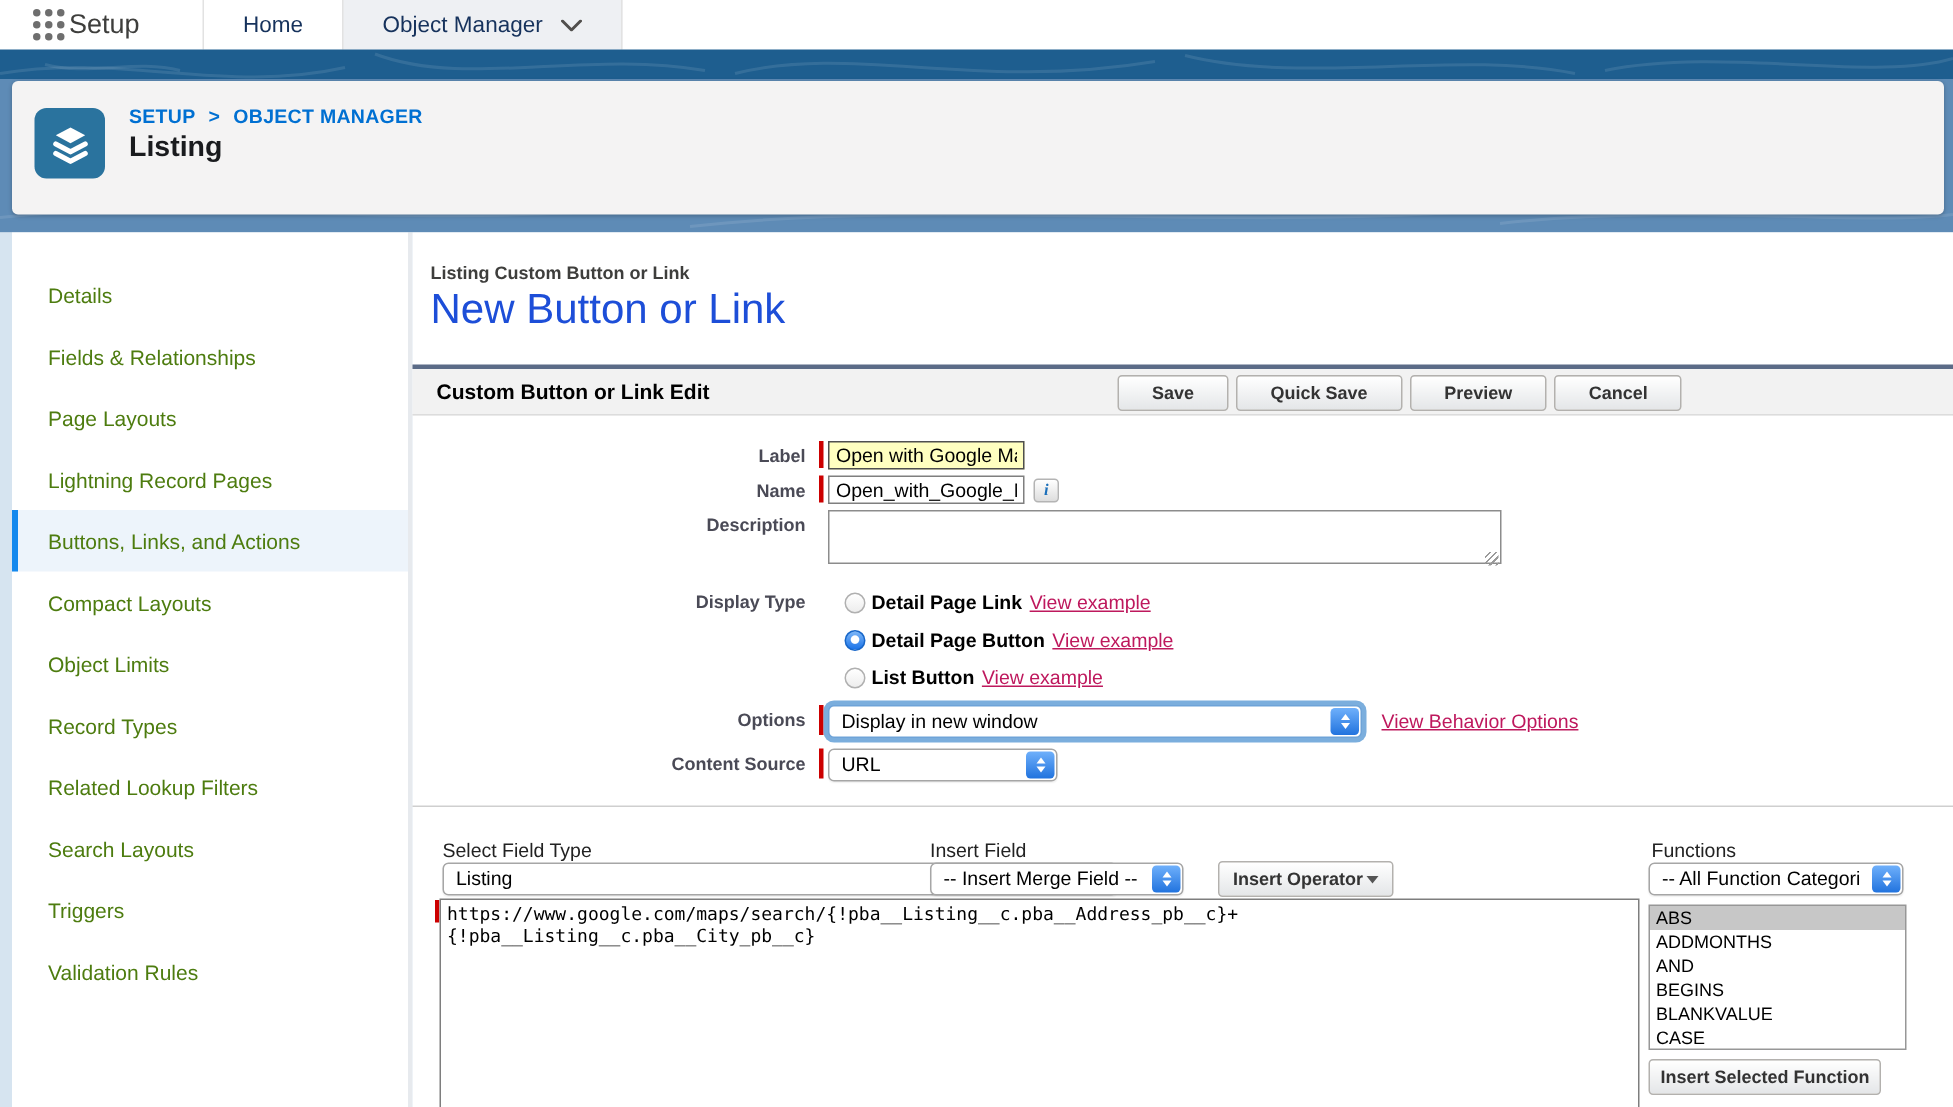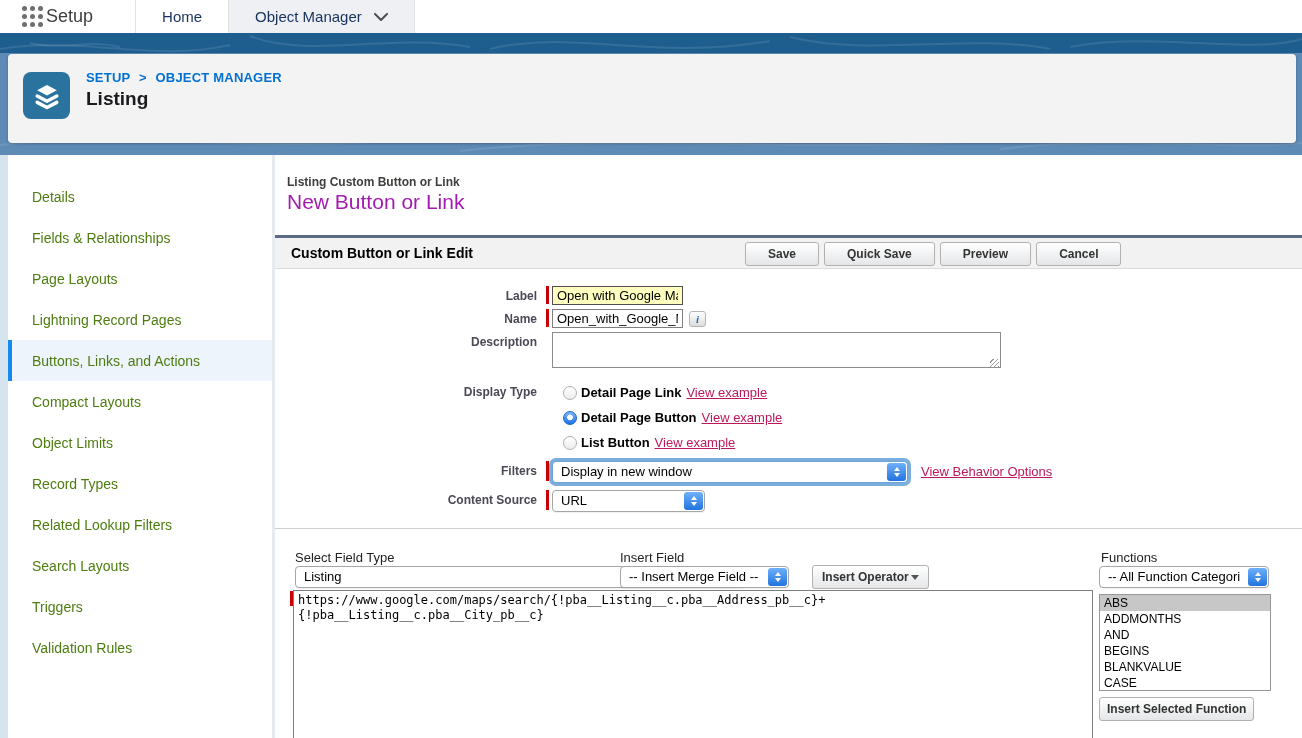--- a/index.html
+++ b/index.html
@@ -32,21 +32,21 @@
   .content { position:absolute; top:155px; left:0; right:0; bottom:0; background:#d6e4f0; }
   .sidebar { position:absolute; left:8px; top:0; width:264px; bottom:0; background:#fff; padding-top:21px; }
   .side-divider { position:absolute; left:272px; top:0; width:3px; bottom:0; background:#e7eaee; }
   .main { position:absolute; left:275px; top:0; right:0; bottom:0; background:#fff; }
 
   .side-item { height:41px; display:flex; align-items:center; padding-left:24px; font-size:14px; color:#4d7c0f; cursor:pointer; }
   .side-item.selected { background:#edf4fb; border-left:4px solid #1589ee; padding-left:20px; }
 
   
   .context-title { padding:20px 0 0 12px; font-size:12px; font-weight:700; color:#3e3e3c; }
-  .page-title { padding:1px 0 0 12px; font-size:21px; color:#a21caf; }
+  .page-title { padding:1px 0 0 12px; font-size:28px; color:#1d4ed8; }
 
   
   .section { margin-top:21px; border-top:3px solid #5b6b87; }
   .section-header { position:relative; height:31px; background:#f2f2f2; border-bottom:1px solid #dcdcdc; }
   .section-title { position:absolute; left:16px; top:7px; font-size:14px; font-weight:700; color:#000; }
   .btn-group { position:absolute; left:470px; top:4px; display:flex; gap:5px; }
   .cbtn { background:linear-gradient(#ffffff,#e4e6e8); border:1px solid #b3b1ae; border-radius:3px; font-family:inherit; font-size:12px; font-weight:700; color:#333; padding:4px 22px; cursor:pointer; white-space:nowrap; }
 
   
   .form { padding-top:17px; }
@@ -254,21 +254,21 @@
               </div>
               <div class="radio-row">
                 <div class="radio"></div>
                 <span class="radio-label">List Button</span>
                 <span class="ulink">View example</span>
               </div>
             </div>
           </div>
 
           <div class="frow" style="margin-bottom:7px;">
-            <div class="flabel">Filters</div>
+            <div class="flabel">Options</div>
             <div class="reqbar" style="height:20px;"></div>
             <div class="fctl">
               <div class="macsel focused behavior-sel">
                 <span class="val">Display in new window</span>
                 <span class="stepper">
                     <span class="arr-up"></span>
                     <span class="arr-dn"></span>
                   </span>
               </div>
               <span class="ulink link-after">View Behavior Options</span>

